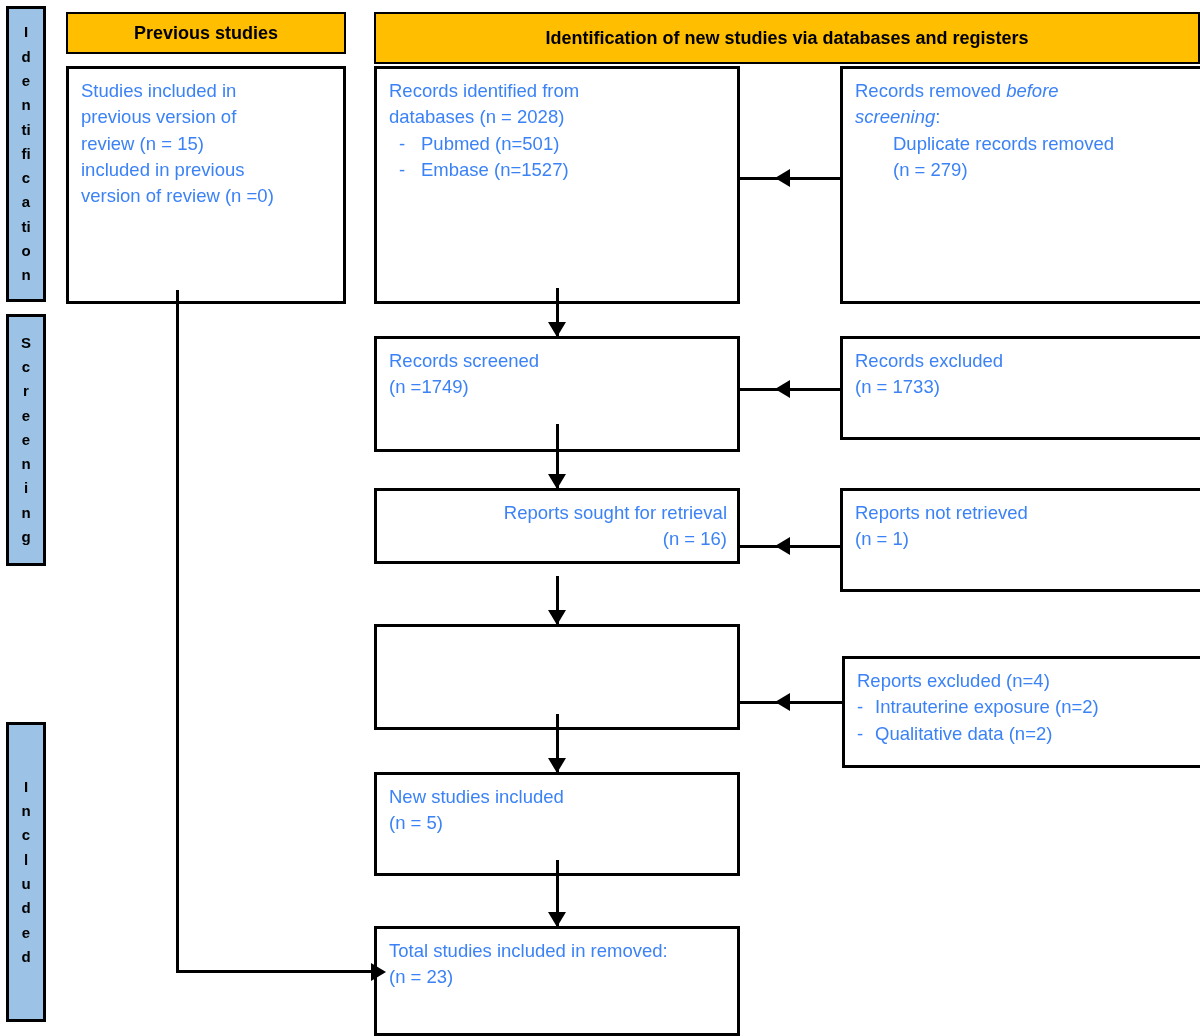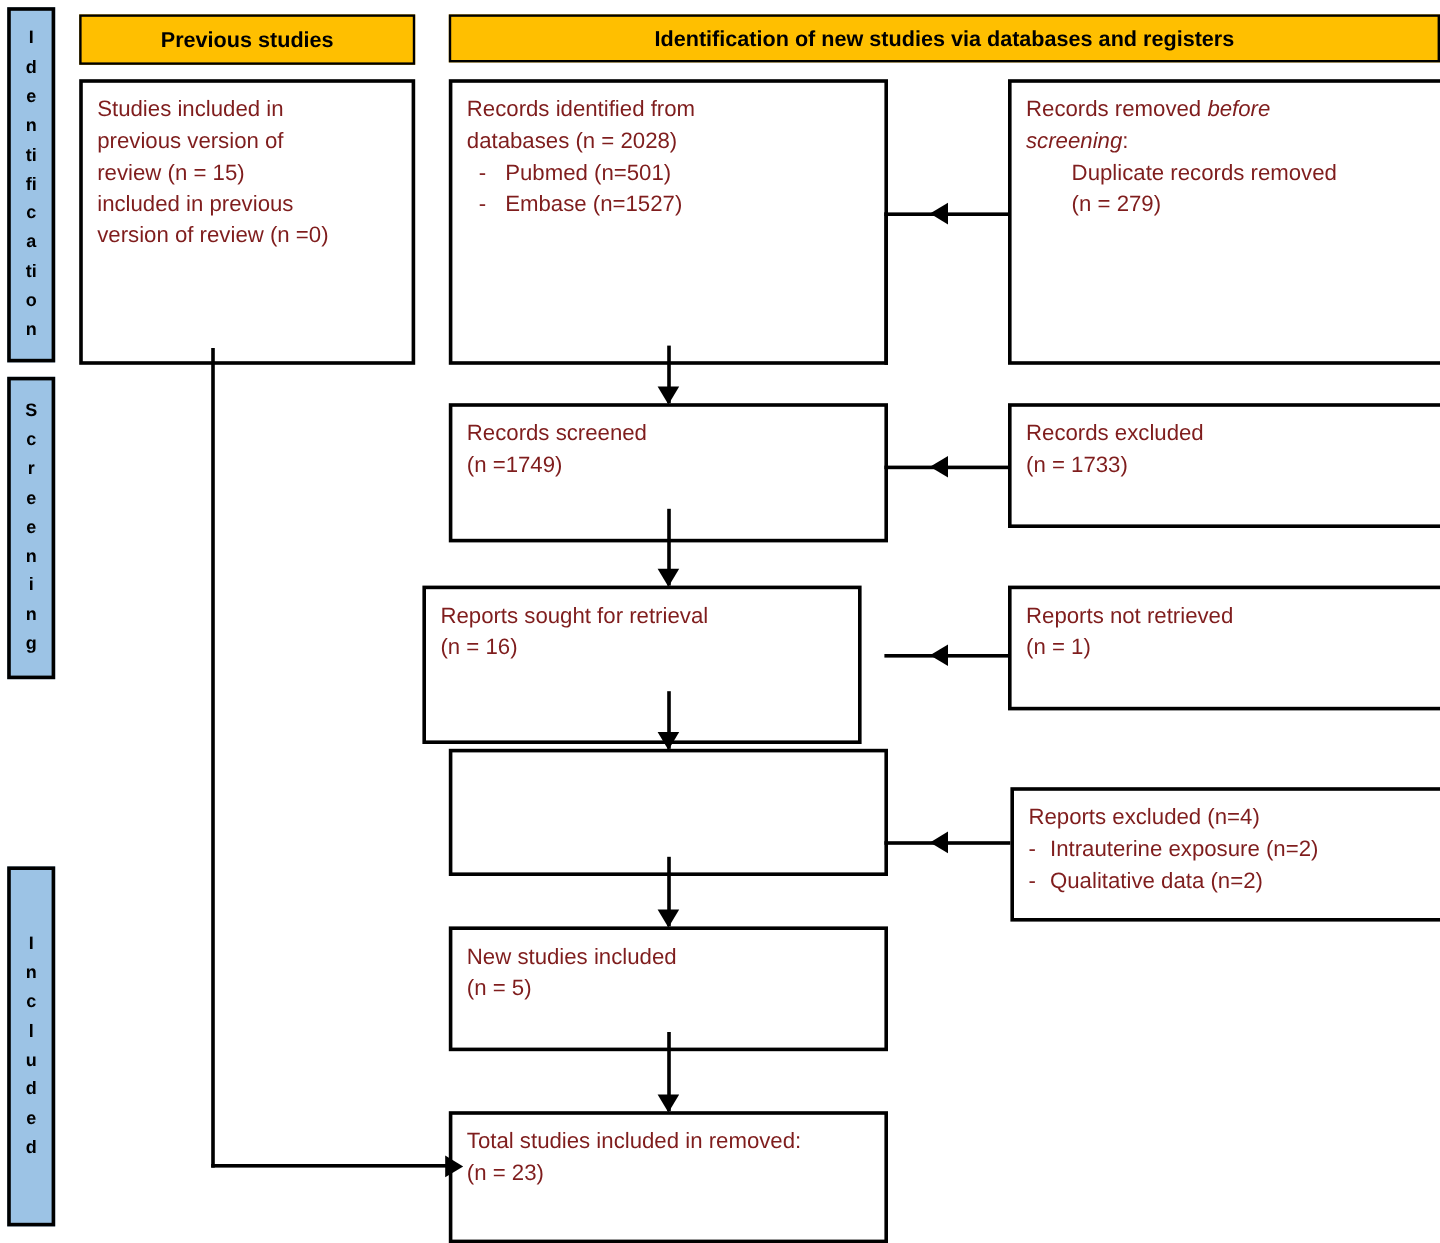--- a/index.html
+++ b/index.html
@@ -53,21 +53,21 @@
 
   
   .node {
     position: absolute;
     background: #ffffff;
     border: 3px solid #000000;
     box-sizing: border-box;
     padding: 9px 10px 6px 12px;
     font-size: 18.5px;
     line-height: 1.42;
-    color: #7f1d1d;
+    color: #3b82f6;
   }
   .node p { margin: 0; }
   .node p.spacer-before { margin-top: 20px; }
   .node i { font-style: italic; }
 
   .sub-list {
     margin: 0;
     padding: 0;
     list-style: none;
   }
@@ -142,21 +142,21 @@
     <span class="ch">c</span>
     <span class="ch">l</span>
     <span class="ch">u</span>
     <span class="ch">d</span>
     <span class="ch">e</span>
     <span class="ch">d</span>
   </div>
 
   <div class="section-header" style="left:66px; top:12px; width:280px; height:42px;">Previous studies</div>
 
-  <div class="section-header" style="left:374px; top:12px; width:826px; height:40px;">Identification of new studies via databases and registers</div>
+  <div class="section-header" style="left:374px; top:12px; width:826px; height:52px;">Identification of new studies via databases and registers</div>
 
   <div class="node" style="left:66px; top:66px; width:280px; height:238px;">
     <p>Studies included in</p>
     <p>previous version of</p>
     <p>review (n = 15)</p>
     <p>included in previous</p>
     <p>version of review (n =0)</p>
   </div>
 
   <div class="node" style="left:374px; top:66px; width:366px; height:238px;">
@@ -184,21 +184,21 @@
   <div class="node" style="left:374px; top:336px; width:366px; height:116px;">
     <p>Records screened</p>
     <p>(n =1749)</p>
   </div>
 
   <div class="node" style="left:840px; top:336px; width:366px; height:104px;">
     <p>Records excluded</p>
     <p>(n = 1733)</p>
   </div>
 
-  <div class="node" style="left:352px; top:488px; width:366px; height:132px;">
+  <div class="node" style="left:374px; top:488px; width:366px; height:76px;text-align:right;">
     <p>Reports sought for retrieval</p>
     <p>(n = 16)</p>
   </div>
 
   <div class="node" style="left:840px; top:488px; width:366px; height:104px;">
     <p>Reports not retrieved</p>
     <p>(n = 1)</p>
   </div>
 
   <div class="node" style="left:374px; top:624px; width:366px; height:106px;">

